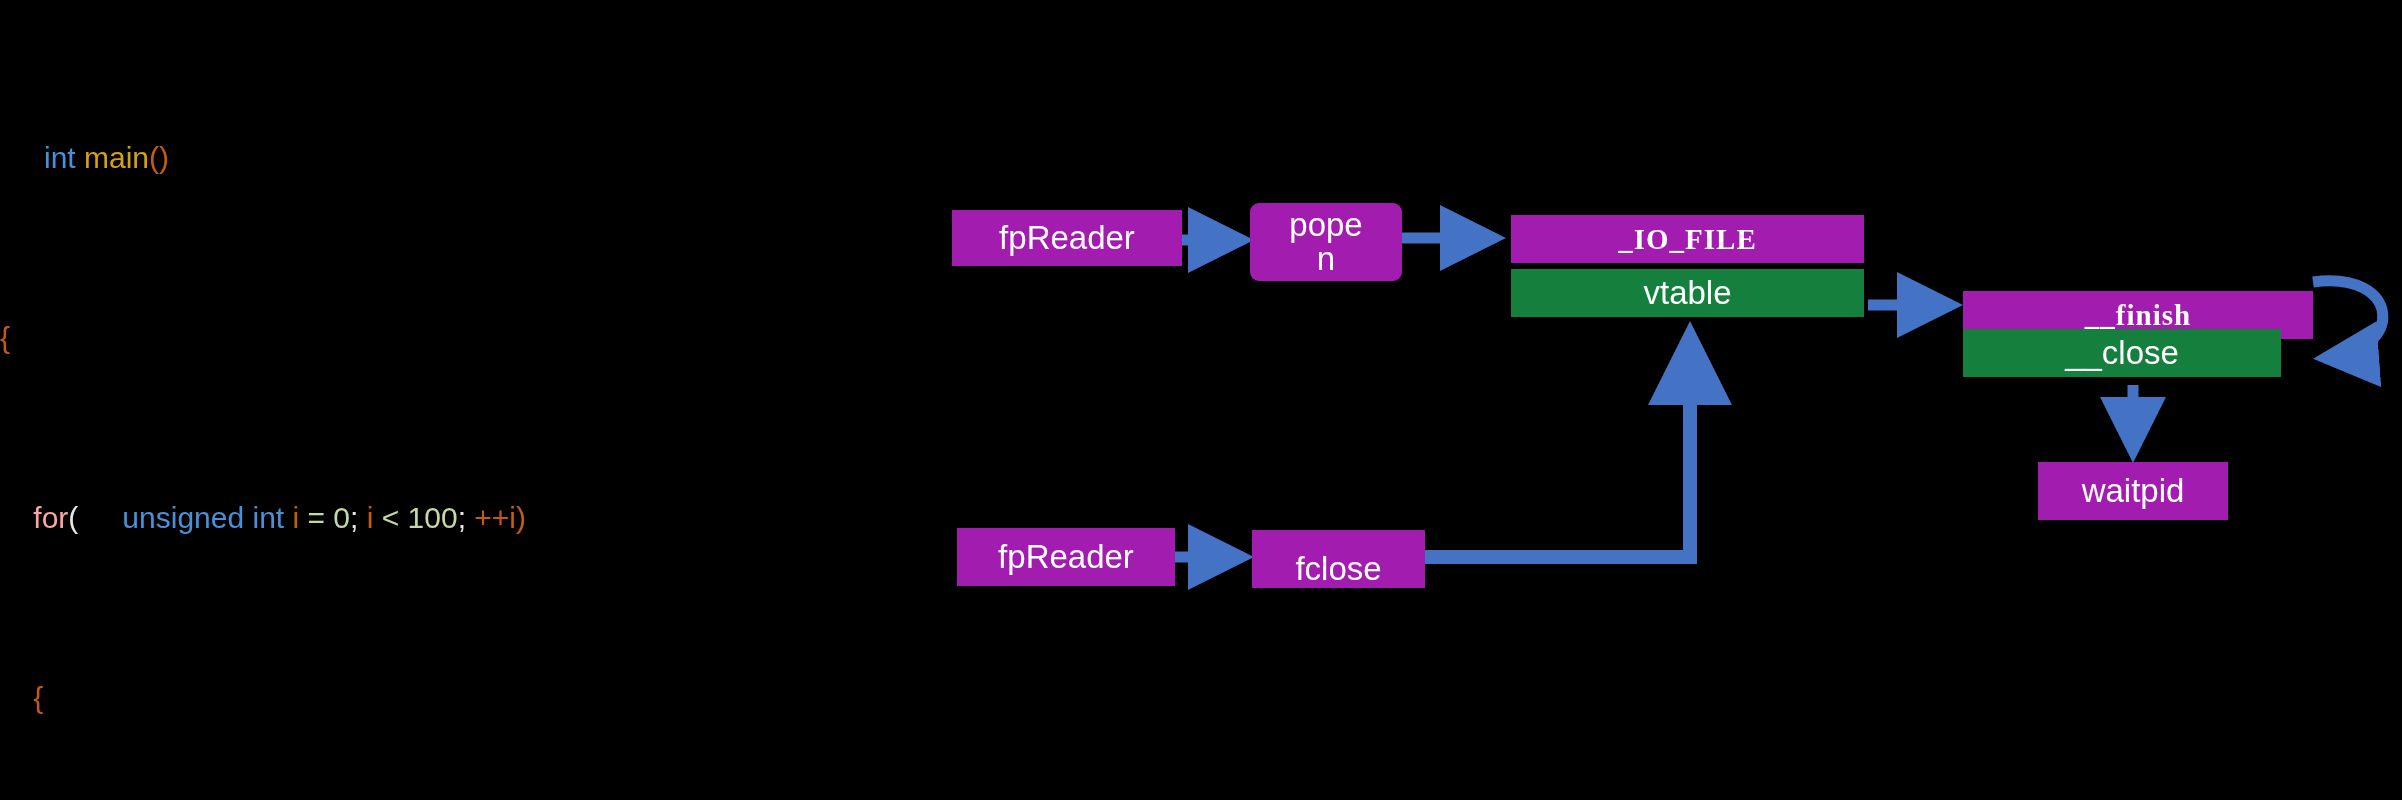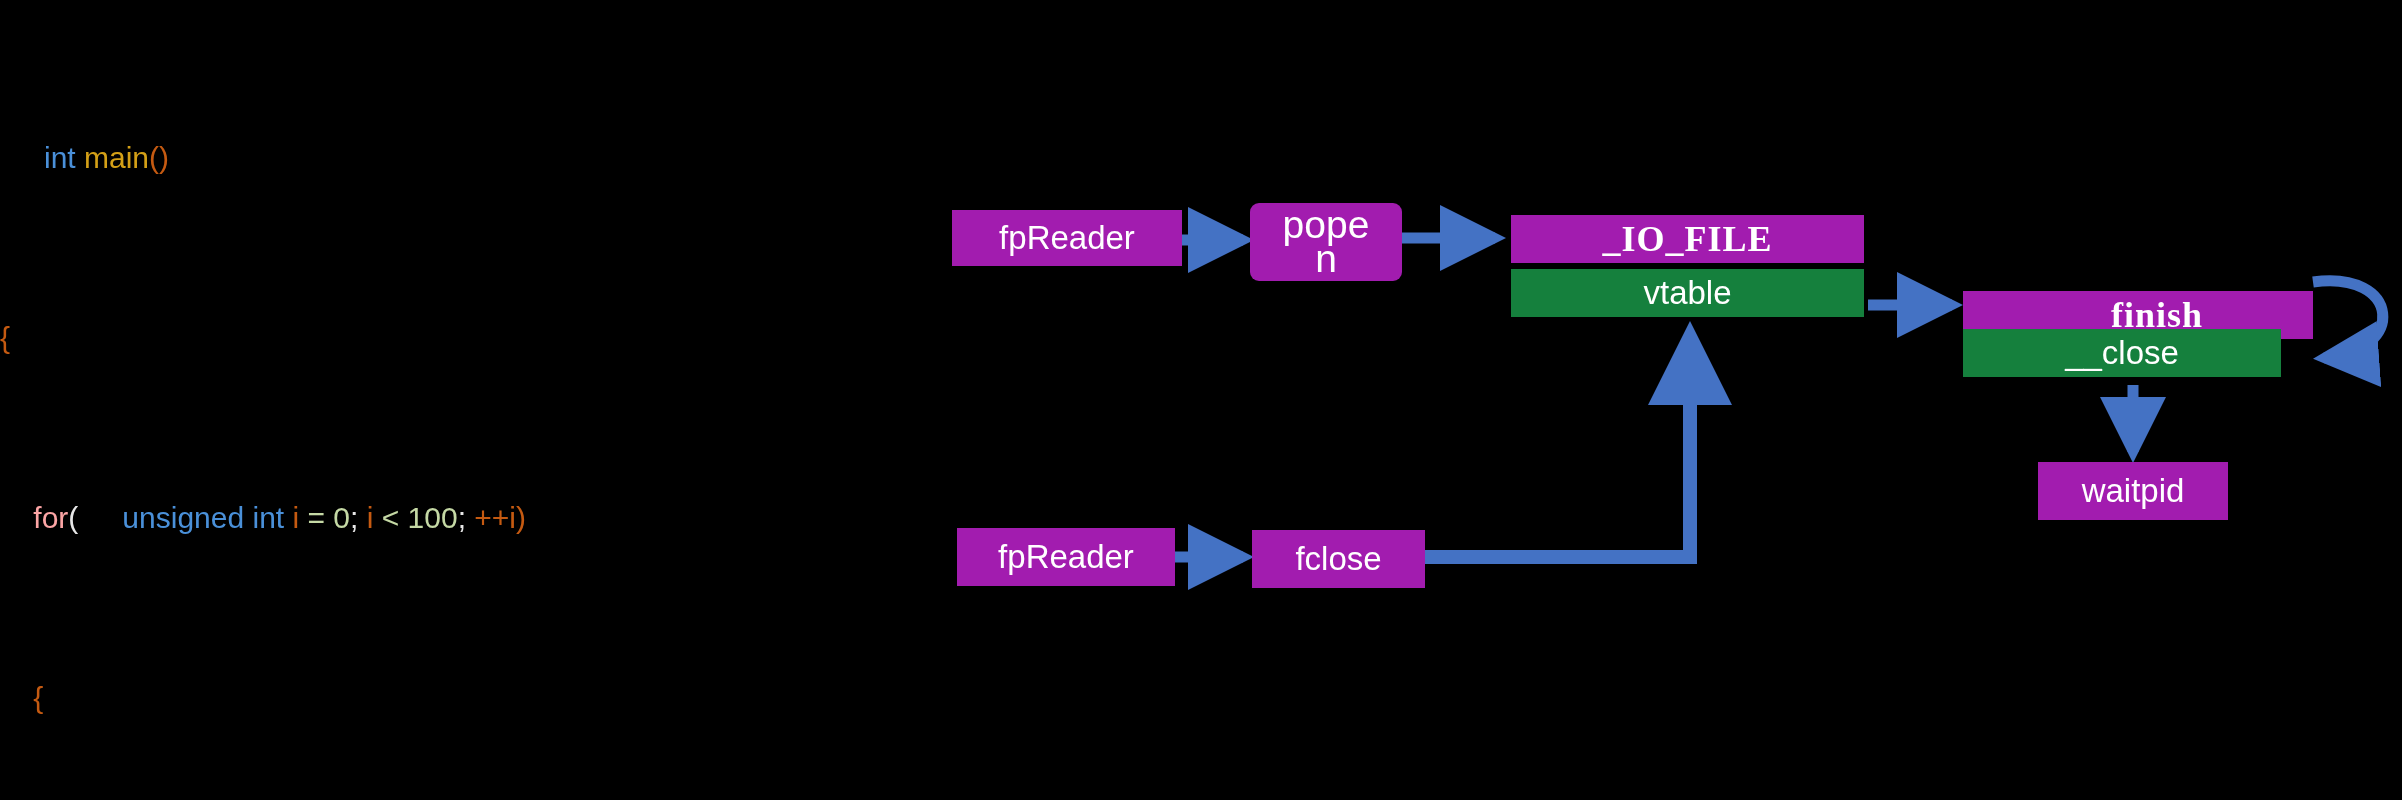--- a/index.html
+++ b/index.html
@@ -19,21 +19,21 @@
   .t-wht   {color:#E8E8E8;}   
   .t-brace {color:#C55A11;}
 
   
   #diagram{position:absolute;left:0;top:0;width:2402px;height:800px;}
   .box{position:absolute;box-sizing:border-box;display:flex;align-items:center;
        justify-content:center;color:#fff;text-align:center;}
   .blue{background:#a21caf;}
   .orange{background:#15803d;}
   .lbl24{font-size:33px;}
-  .lbl-io{font-family:"Liberation Serif",serif;font-weight:bold;font-size:36px;
+  .lbl-io{font-family:"Liberation Serif",serif;font-weight:bold;font-size:29px;
           letter-spacing:1px;}
   .rounded{border-radius:9px;}
   svg.arrows{position:absolute;left:0;top:0;width:2402px;height:800px;
              pointer-events:none;}
 </style>
 </head>
 <body>
 
 <div id="code">
 
@@ -93,21 +93,21 @@
 
     <line x1="1175" y1="557" x2="1243" y2="557" stroke="#4472C4" stroke-width="11" marker-end="url(#ah)"></line>
 
     <path d="M1425,557 L1690,557 L1690,335" fill="none" stroke="#4472C4" stroke-width="14" marker-end="url(#ah)"></path>
   </svg>
 
   <div class="box blue lbl24" style="left:952px;top:210px;width:230px;height:56px;">
     <span>fpReader</span>
   </div>
 
-  <div class="box blue rounded" style="left:1250px;top:203px;width:152px;height:78px;flex-direction:column;line-height:34px;font-size:39px;">
+  <div class="box blue rounded" style="left:1250px;top:203px;width:152px;height:78px;flex-direction:column;line-height:34px;font-size:33px;">
     <span>pope</span>
     <span>n</span>
   </div>
 
   <div class="box blue lbl-io" style="left:1511px;top:215px;width:353px;height:48px;">
     <span>_IO_FILE</span>
   </div>
   <div class="box orange lbl24" style="left:1511px;top:269px;width:353px;height:48px;">
     <span>vtable</span>
   </div>
@@ -120,16 +120,16 @@
   </div>
 
   <div class="box blue lbl24" style="left:2038px;top:462px;width:190px;height:58px;">
     <span>waitpid</span>
   </div>
 
   <div class="box blue lbl24" style="left:957px;top:528px;width:218px;height:58px;">
     <span>fpReader</span>
   </div>
 
-  <div class="box blue lbl24" style="left:1252px;top:530px;width:173px;height:58px;">
+  <div class="box blue lbl24" style="left:1252px;top:530px;width:173px;height:58px;align-items:flex-end;">
     <span>fclose</span>
   </div>
 </div>
 
 </body></html>

